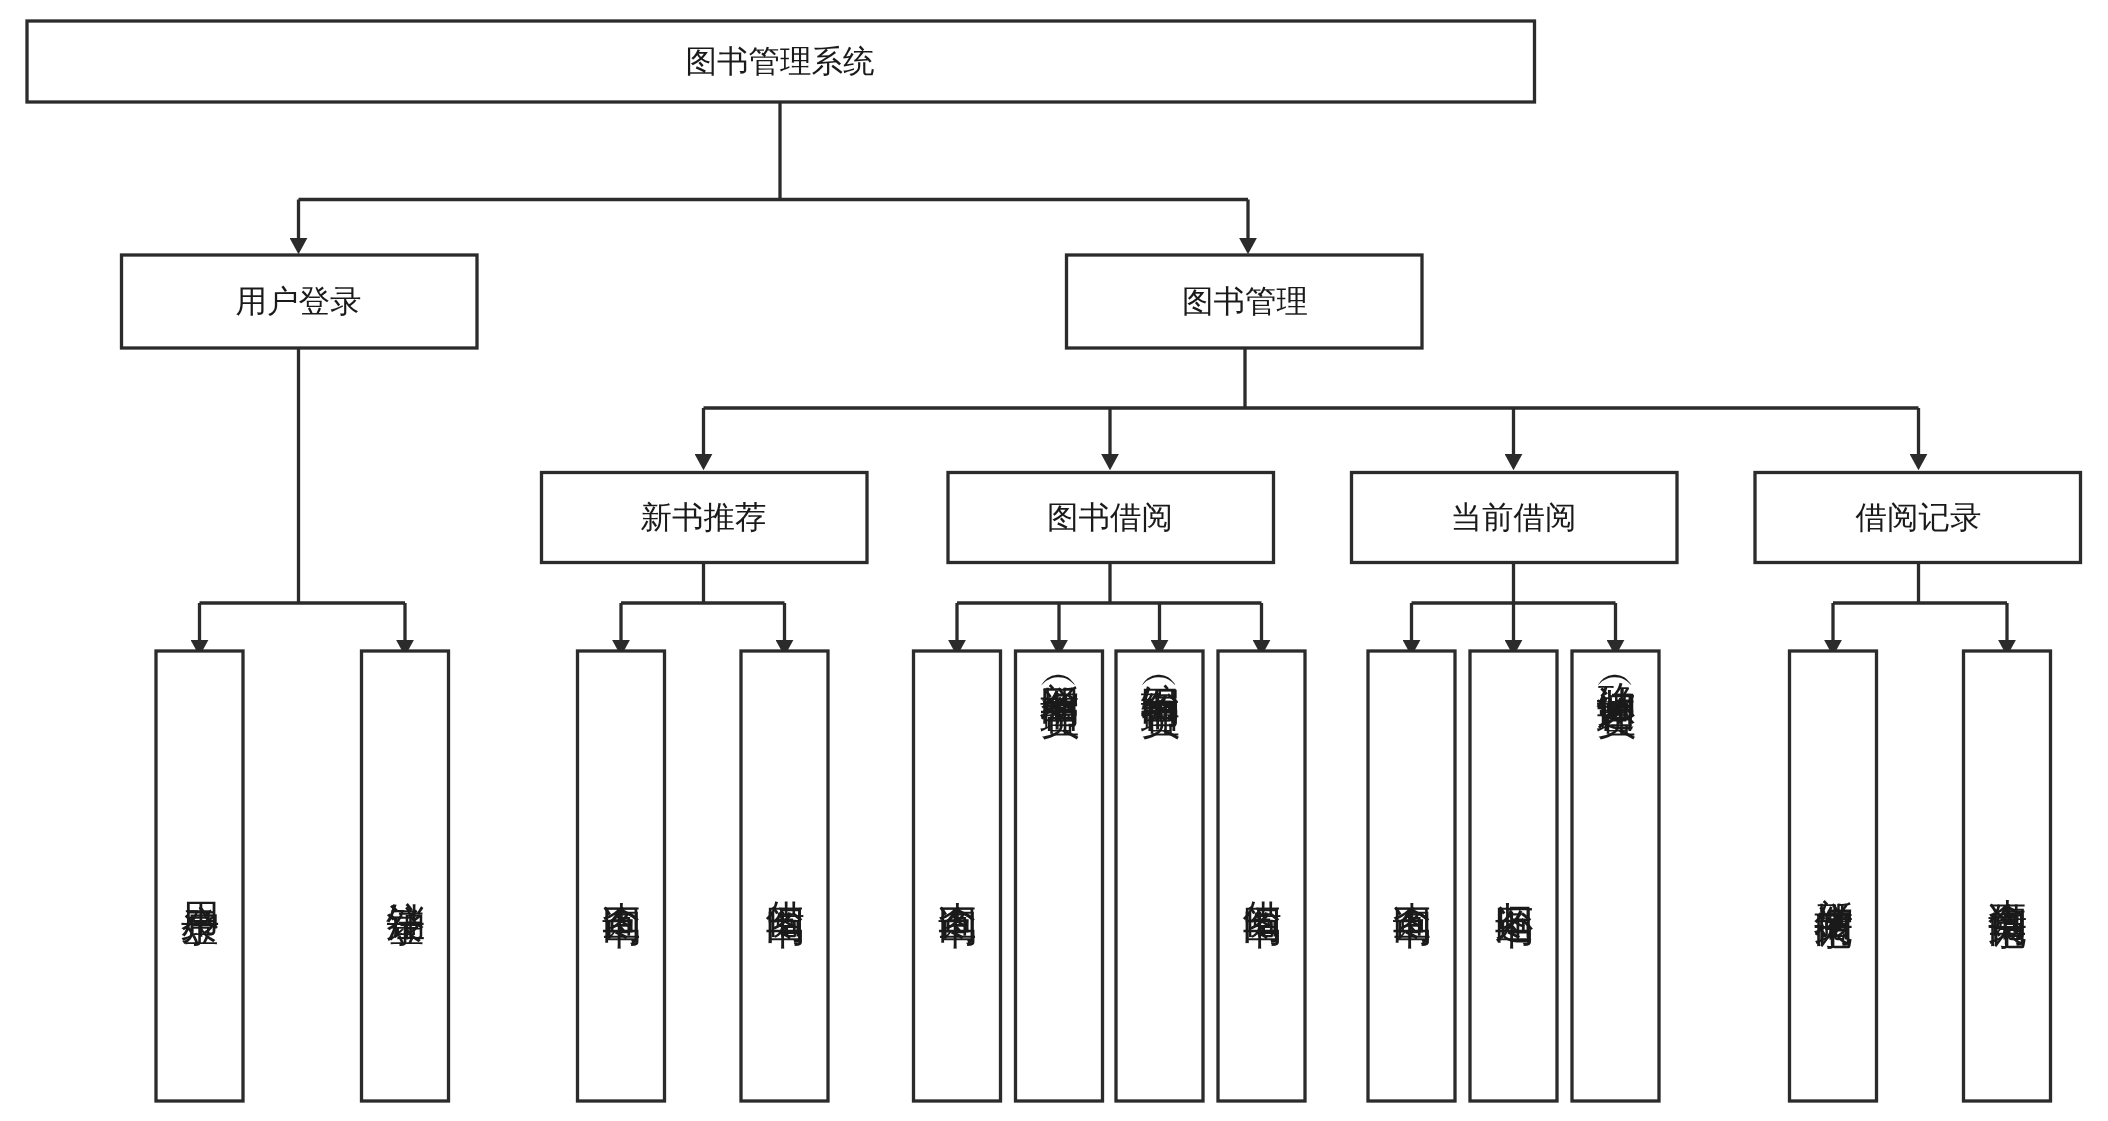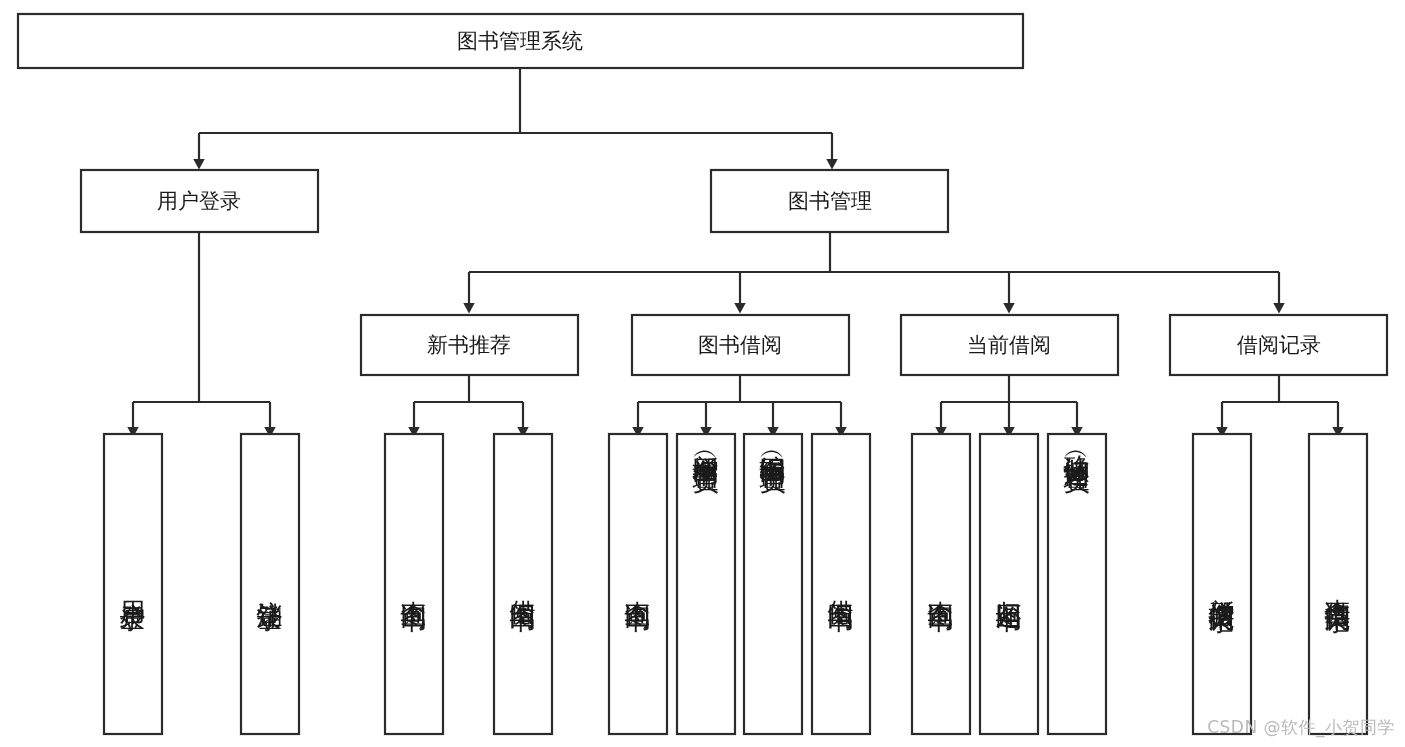--- a/index.html
+++ b/index.html
@@ -242,14 +242,13 @@
     <span class="leaf-label">确认归还（管理员）</span>
   </div>
 
   <div class="leaf-label-wrap" style="left:1193px; top:434px; width:58px; height:300px;">
     <span class="leaf-label">新增借阅记录</span>
   </div>
   <div class="leaf-label-wrap" style="left:1309px; top:434px; width:58px; height:300px;">
     <span class="leaf-label">查询借阅记录</span>
   </div>
 
-  <div class="watermark">CSDN @软件_小贺同学</div>
 </div>
 
 </body></html>

